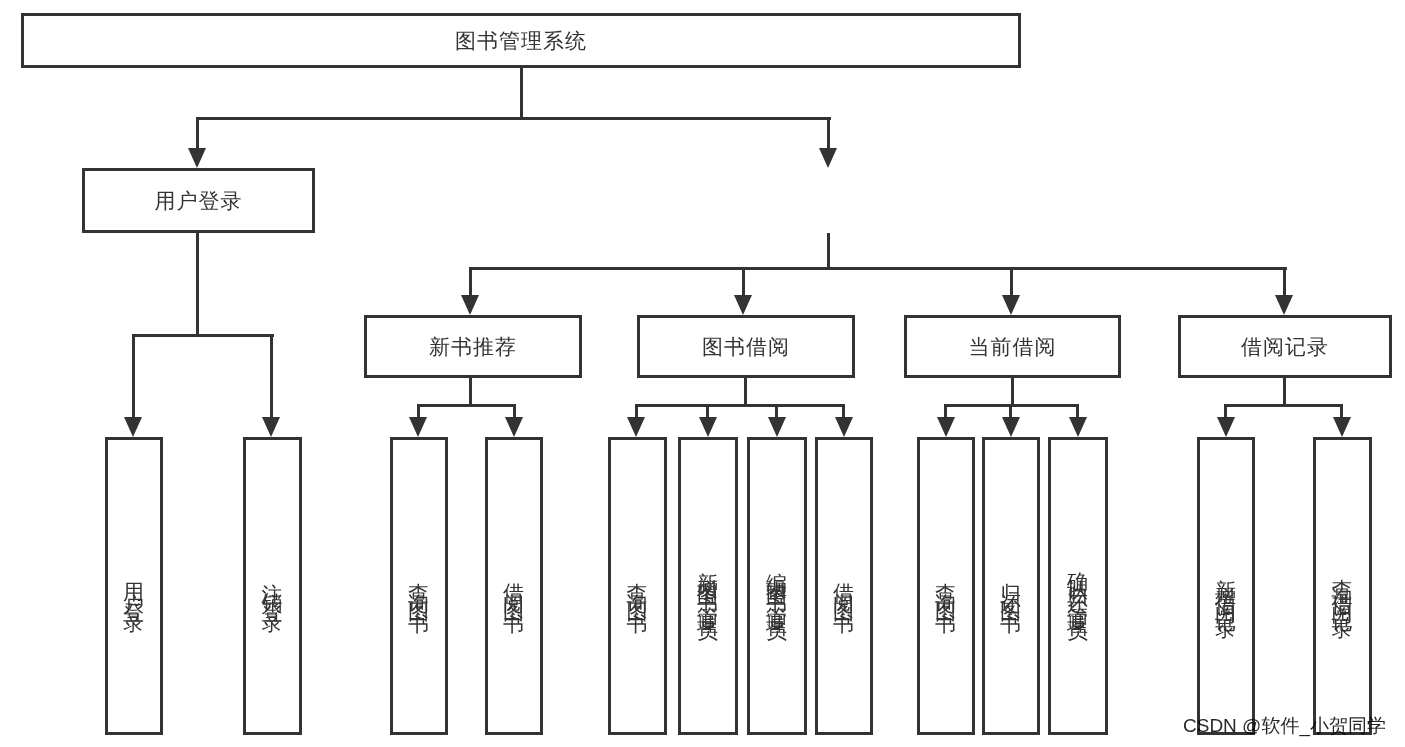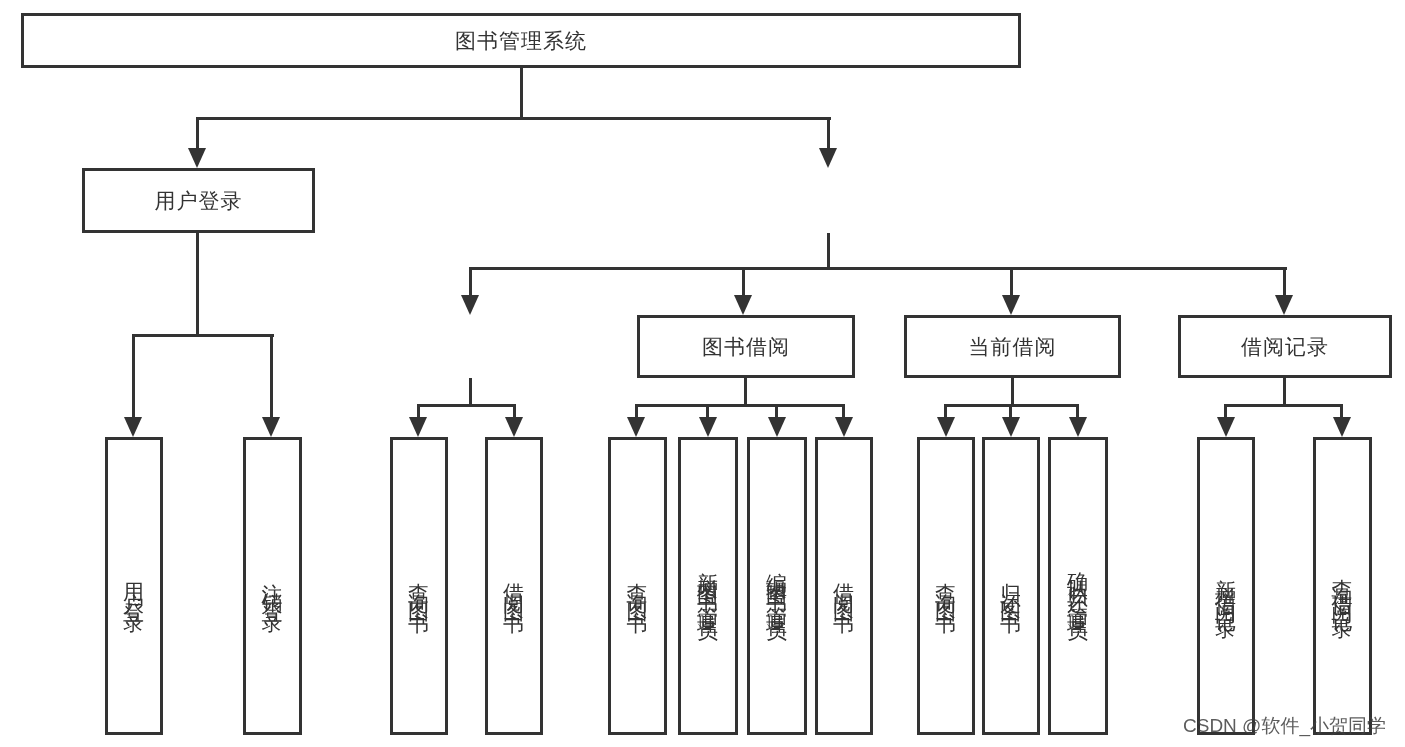--- a/index.html
+++ b/index.html
@@ -59,21 +59,21 @@
     width:0;height:0;
     border-left:9px solid transparent;
     border-right:9px solid transparent;
     border-top:20px solid #333333;
   }
   .watermark{
     position:absolute;
     left:1183px;
     top:713px;
     font-size:19px;
-    color:#404040;
+    color:#000000;
     opacity:.85;
     white-space:nowrap;
   }
 </style>
 </head>
 <body>
 
 <div class="canvas">
 
   <div class="vline" style="left:520px;top:68px;height:51px;"></div>
@@ -136,20 +136,23 @@
   <div class="arrow" style="left:1333px;top:417px;"></div>
 
   <div class="box" style="left:21px;top:13px;width:1000px;height:55px;">
     <span>图书管理系统</span>
   </div>
 
   <div class="box" style="left:82px;top:168px;width:233px;height:65px;">
     <span>用户登录</span>
   </div>
 
+  <div class="box" style="left:364px;top:315px;width:218px;height:63px;">
+    <span>新书推荐</span>
+  </div>
   <div class="box" style="left:637px;top:315px;width:218px;height:63px;">
     <span>图书借阅</span>
   </div>
   <div class="box" style="left:904px;top:315px;width:217px;height:63px;">
     <span>当前借阅</span>
   </div>
   <div class="box" style="left:1178px;top:315px;width:214px;height:63px;">
     <span>借阅记录</span>
   </div>
 

